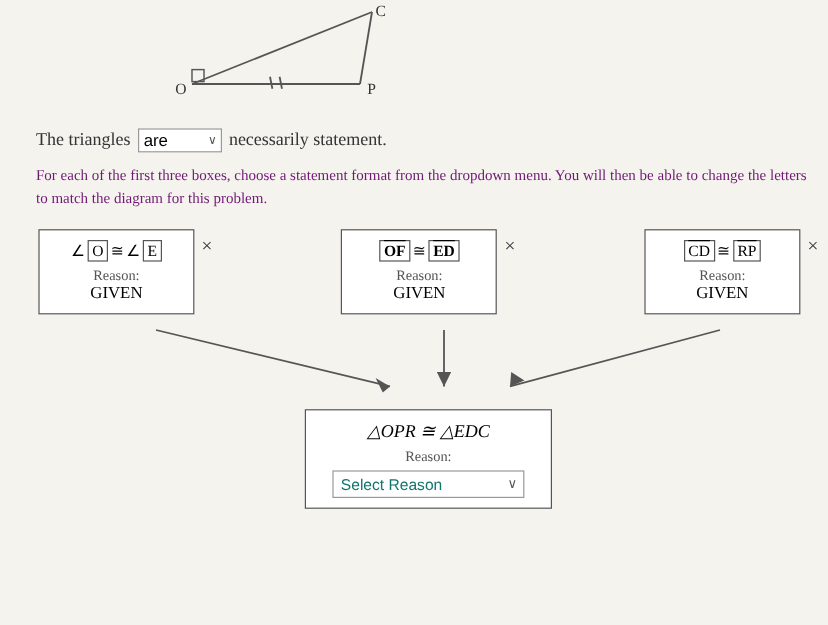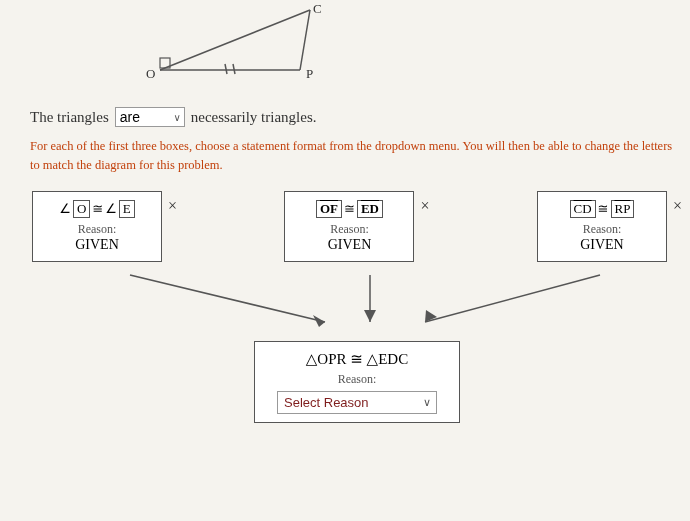--- a/index.html
+++ b/index.html
@@ -69,21 +69,21 @@
       right: 4px;
       top: 50%;
       transform: translateY(-50%);
       font-size: 10px;
       pointer-events: none;
       color: #555;
     }
 
     .instruction {
       font-size: 12.5px;
-      color: #c2410c;
+      color: #701a75;
       line-height: 1.5;
       margin-bottom: 16px;
     }
 
     
     .boxes-row {
       display: flex;
       flex-direction: row;
       align-items: flex-start;
       justify-content: space-between;
@@ -165,20 +165,21 @@
     .conclusion-box {
       border: 1.5px solid #555;
       background: white;
       padding: 8px 22px;
       text-align: center;
       min-width: 190px;
     }
 
     .conclusion-box .conc-statement {
       font-size: 15px;
+      font-style: italic;
       margin-bottom: 4px;
     }
 
     .conclusion-box .reason-label {
       font-size: 12px;
       color: #555;
       margin-bottom: 4px;
     }
 
     .select-wrapper {
@@ -187,21 +188,21 @@
     }
     .select-wrapper select {
       border: 1px solid #999;
       background: white;
       padding: 3px 24px 3px 6px;
       font-size: 13px;
       appearance: none;
       -webkit-appearance: none;
       cursor: pointer;
       width: 160px;
-      color: #7f1d1d;
+      color: #0f766e;
     }
     .select-wrapper::after {
       content: '∨';
       position: absolute;
       right: 6px;
       top: 50%;
       transform: translateY(-50%);
       font-size: 11px;
       pointer-events: none;
       color: #555;
@@ -249,21 +250,21 @@
   <div class="content">
 
     <div class="congruent-statement">
       <span>The triangles</span>
       <div class="dropdown-wrapper">
         <select>
           <option>are</option>
           <option>are not</option>
         </select>
       </div>
-      <span>necessarily triangles.</span>
+      <span>necessarily statement.</span>
     </div>
 
     <div class="instruction">
       <span>For each of the first three boxes, choose a statement format from the dropdown menu. You will then be able to change the letters to match the diagram for this problem.</span>
     </div>
 
     <div class="boxes-row">
 
       <div class="box-wrapper">
         <div class="proof-box">

